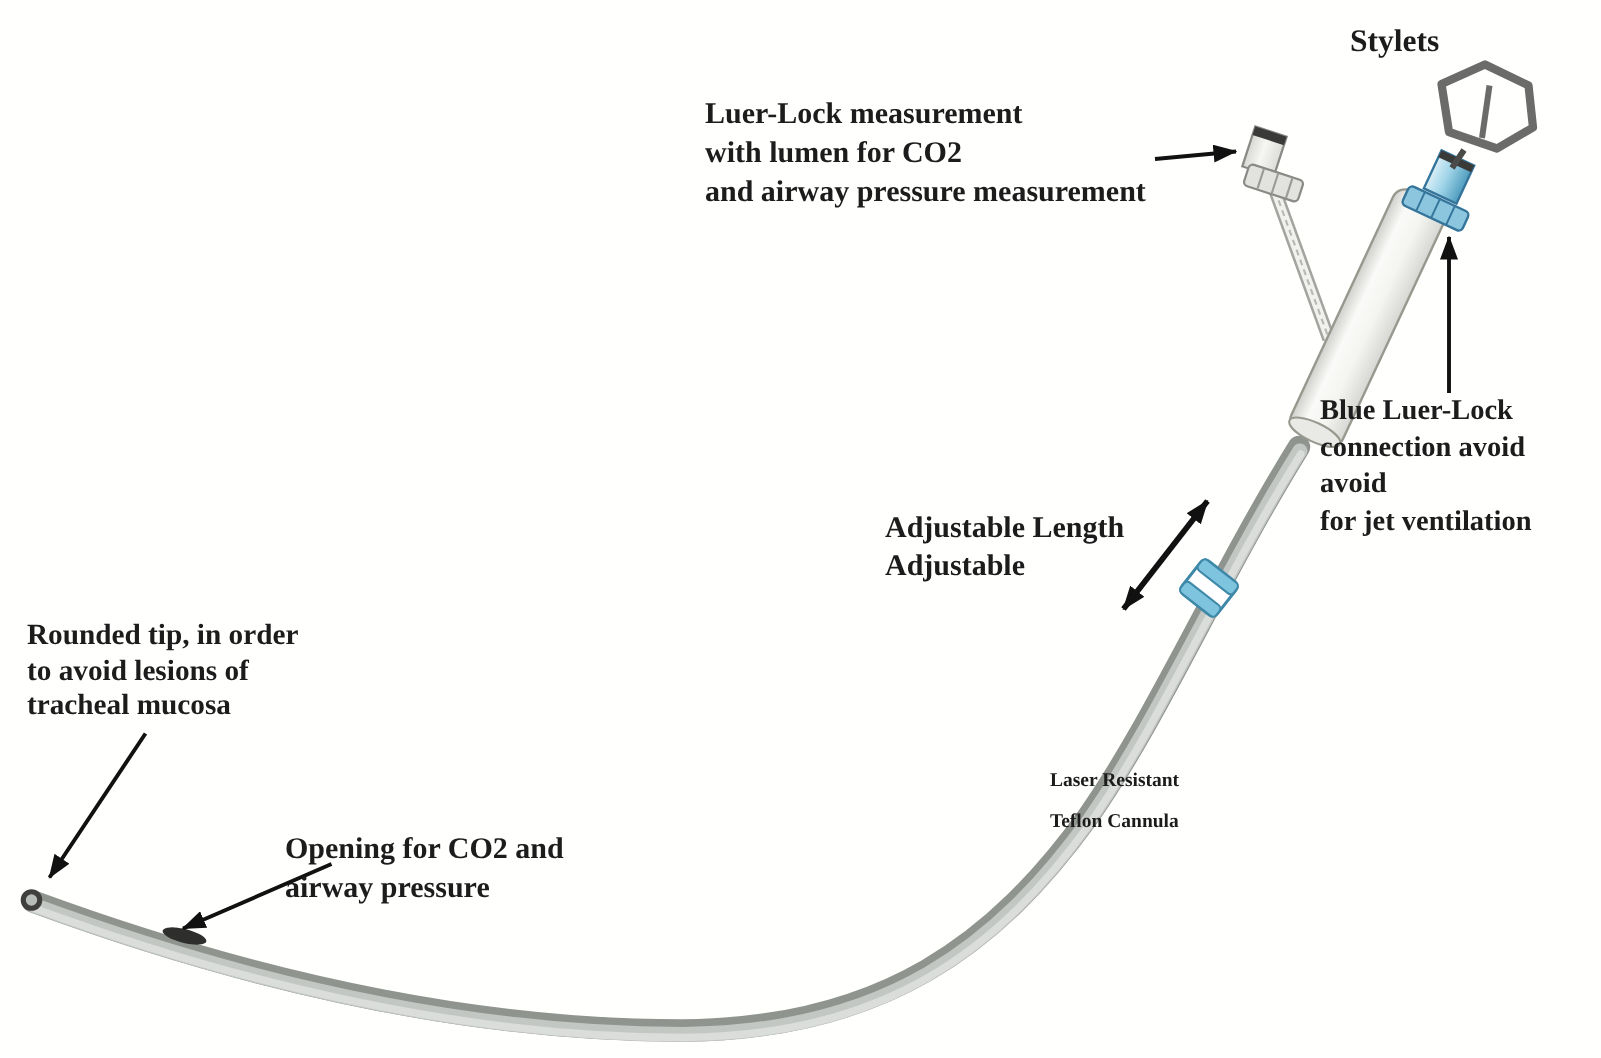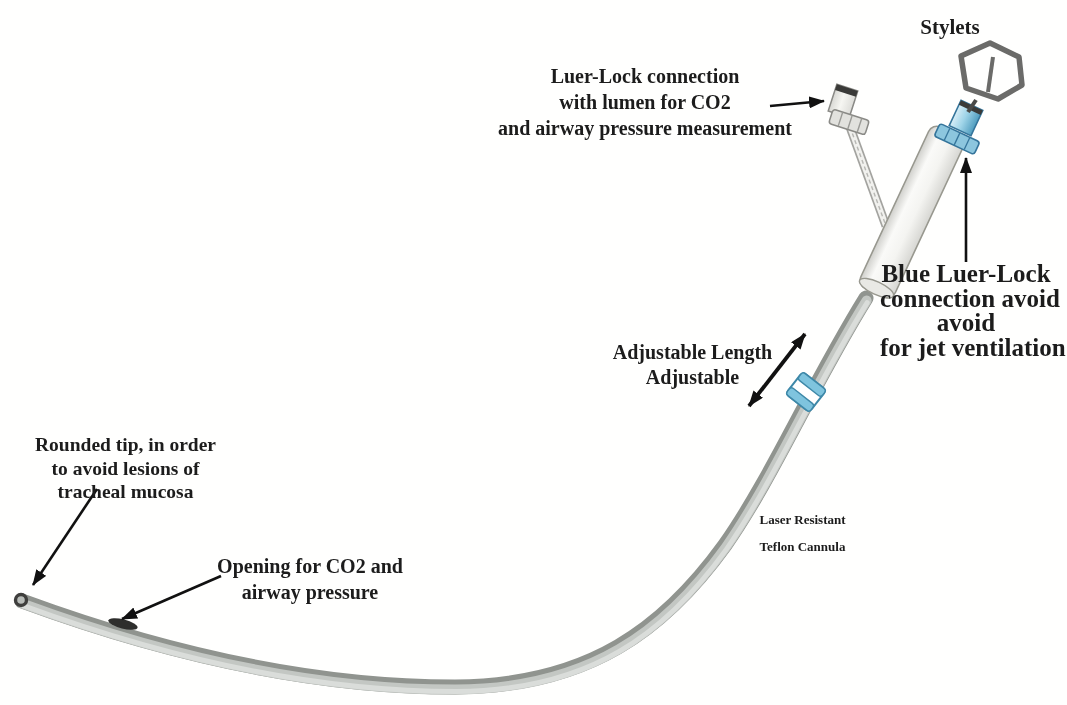--- a/index.html
+++ b/index.html
@@ -8,29 +8,28 @@
     width:1067px;height:705px;
     background:#fffffe;
     overflow:hidden;
     font-family:"Liberation Serif","DejaVu Serif",serif;
   }
   .stage svg{position:absolute;left:0;top:0;}
   .label{
     position:absolute;
     color:#1c1c1c;
     font-weight:bold;
-    text-align:center;
   }
   .label .ln{display:block;white-space:nowrap;}
   .lbl-luer-co2{left:470px;top:63px;width:350px;font-size:20px;line-height:26px;}
   .lbl-stylets{left:900px;top:15px;width:100px;font-size:21px;line-height:24px;}
-  .lbl-blue-luer{left:880px;top:262px;width:172px;font-size:25px;line-height:24.5px;}
+  .lbl-blue-luer{left:880px;top:262px;width:172px;font-size:19px;line-height:24.5px;}
   .lbl-adjust{left:590px;top:340px;width:205px;font-size:20px;line-height:25px;}
   .lbl-laser{left:700px;top:506px;width:205px;font-size:13px;line-height:27px;}
-  .lbl-tip{left:18px;top:412px;width:215px;font-size:19.5px;line-height:23.5px;margin-top:21px;}
+  .lbl-tip{left:18px;top:412px;width:215px;font-size:19.5px;line-height:23.5px;}
   .lbl-opening{left:190px;top:554px;width:240px;font-size:20px;line-height:25.5px;font-family:Liberation Serif, serif;}
 </style>
 </head>
 <body>
 
 <div class="stage">
 
   <svg width="1067" height="705" viewBox="0 0 1067 705">
     <defs>
       <marker id="ah" viewBox="0 0 16 12" refX="15" refY="6" markerWidth="16" markerHeight="12" markerUnits="userSpaceOnUse" orient="auto-start-reverse">
@@ -115,21 +114,21 @@
     <g stroke="#111111" fill="none">
       <line x1="770" y1="106" x2="824" y2="101" stroke-width="2.6" marker-end="url(#ah)"></line>
       <line x1="966" y1="262" x2="966" y2="158" stroke-width="2.6" marker-end="url(#ah)"></line>
       <line x1="749" y1="406" x2="805" y2="334" stroke-width="3.8" marker-start="url(#ah)" marker-end="url(#ah)"></line>
       <line x1="97" y1="489" x2="33" y2="585" stroke-width="2.6" marker-end="url(#ah)"></line>
       <line x1="221" y1="576" x2="122" y2="619" stroke-width="2.6" marker-end="url(#ah)"></line>
     </g>
   </svg>
 
   <div class="label lbl-luer-co2">
-    <span class="ln">Luer-Lock connection</span>
+    <span class="ln">Luer-Lock measurement</span>
     <span class="ln">with lumen for CO2</span>
     <span class="ln">and airway pressure measurement</span>
   </div>
 
   <div class="label lbl-stylets">
     <span class="ln">Stylets</span>
   </div>
 
   <div class="label lbl-blue-luer">
     <span class="ln">Blue Luer-Lock</span>

